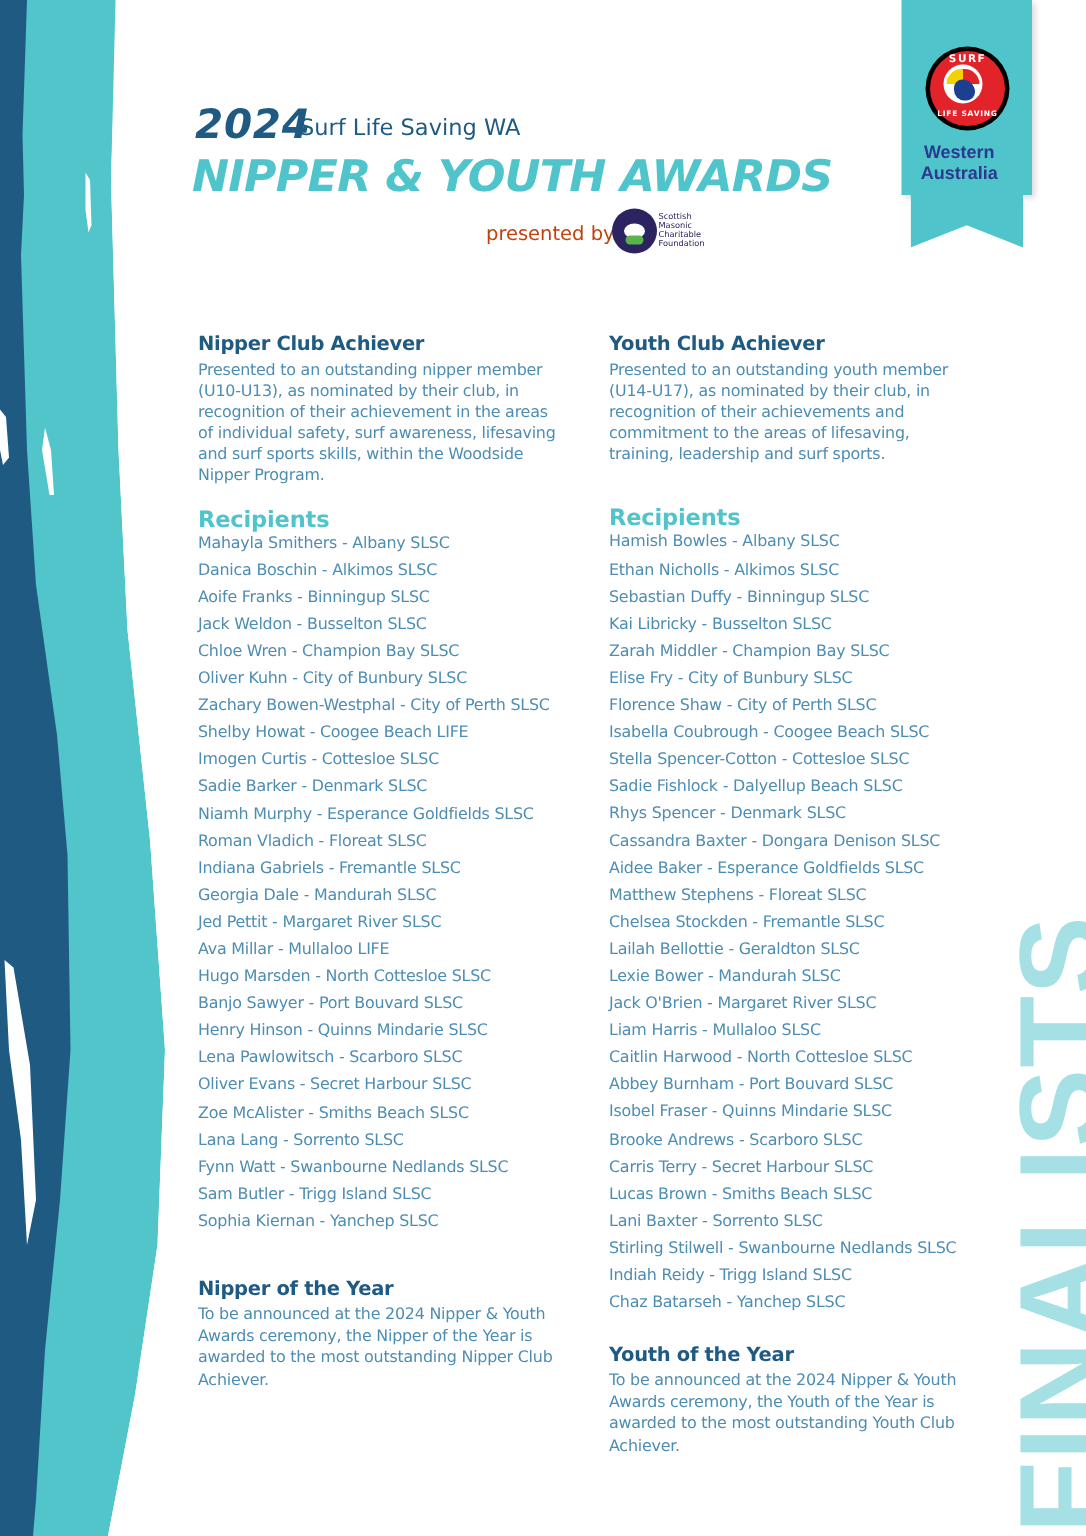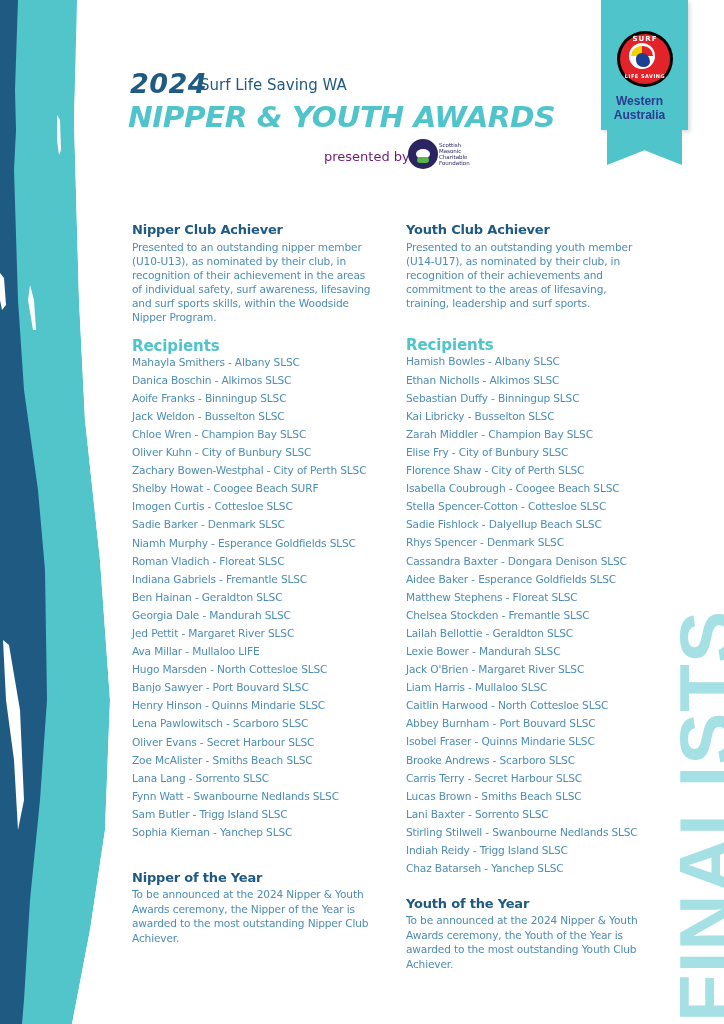--- a/index.html
+++ b/index.html
@@ -6,21 +6,21 @@
     html, body { width: 724px; height: 1024px; background: #ffffff; overflow: hidden; }
     body { position: relative; font-family: "DejaVu Sans", sans-serif; }
 
     .brush { position: absolute; left: 0; top: 0; width: 140px; height: 1024px; }
 
     
     .hdr { position: absolute; left: 130px; top: 64px; width: 360px; height: 120px; }
     .hdr-year { position: absolute; left: 0; top: 4px; font-family: "DejaVu Sans", sans-serif; font-weight: bold; font-style: italic; font-size: 27px; color: #1f5a82; letter-spacing: 0.5px; }
     .hdr-org { position: absolute; left: 70px; top: 12px; font-family: "DejaVu Sans", sans-serif; font-size: 15px; color: #1f5a82; }
     .hdr-title { position: absolute; left: -2px; top: 36px; font-family: "DejaVu Sans", sans-serif; font-weight: bold; font-style: italic; font-size: 29px; color: #4fc4cb; letter-spacing: -0.5px; white-space: nowrap; transform: scaleX(1.02); transform-origin: left; }
-    .hdr-presented { position: absolute; left: 194px; top: 85px; font-size: 13px; color: #701a75; }
+    .hdr-presented { position: absolute; left: 194px; top: 85px; font-size: 13px; color: #c2410c; }
     .sponsor { position: absolute; left: 278px; top: 75px; width: 68px; height: 34px; }
     .sponsor-logo { position: absolute; left: 0; top: 0; width: 30px; height: 30px; border-radius: 50%; background: #2b2461; }
     .sponsor-logo::before { content: ""; position: absolute; left: 8px; top: 10px; width: 14px; height: 10px; background: #ffffff; border-radius: 50%; }
     .sponsor-logo::after { content: ""; position: absolute; left: 9px; top: 18px; width: 12px; height: 6px; background: #5ab44b; border-radius: 3px; }
     .sponsor-text { position: absolute; left: 31px; top: 3px; font-size: 5.5px; line-height: 6px; color: #2b2461; width: 40px; }
 
     
     .ribbon { position: absolute; left: 601px; top: 0; width: 87px; height: 165px; }
     .ribbon-body { position: absolute; left: 0; top: 0; width: 87px; height: 130px; background: #4fc4cb; box-shadow: 2px 2px 4px rgba(0,0,0,0.15); }
     .ribbon-tail { position: absolute; left: 6px; top: 128px; width: 75px; height: 37px; background: #4fc4cb; clip-path: polygon(0 0, 100% 0, 100% 100%, 50% 60%, 0 100%); }
@@ -99,27 +99,26 @@
   <div class="sec-desc" style="width:240px;">Presented to an outstanding nipper member (U10-U13), as nominated by their club, in recognition of their achievement in the areas of individual safety, surf awareness, lifesaving and surf sports skills, within the Woodside Nipper Program.</div>
   <div class="rec-label" style="margin-top:14px;">Recipients</div>
   <ul class="rec-list" id="nipper-list">
       <li class="rec-item">Mahayla Smithers - Albany SLSC</li>
       <li class="rec-item">Danica Boschin - Alkimos SLSC</li>
       <li class="rec-item">Aoife Franks - Binningup SLSC</li>
       <li class="rec-item">Jack Weldon - Busselton SLSC</li>
       <li class="rec-item">Chloe Wren - Champion Bay SLSC</li>
       <li class="rec-item">Oliver Kuhn - City of Bunbury SLSC</li>
       <li class="rec-item">Zachary Bowen-Westphal - City of Perth SLSC</li>
-      <li class="rec-item">Shelby Howat - Coogee Beach SURF</li>
+      <li class="rec-item">Shelby Howat - Coogee Beach LIFE</li>
       <li class="rec-item">Imogen Curtis - Cottesloe  SLSC</li>
       <li class="rec-item">Sadie Barker - Denmark SLSC</li>
       <li class="rec-item">Niamh Murphy - Esperance Goldfields SLSC</li>
       <li class="rec-item">Roman Vladich - Floreat SLSC</li>
       <li class="rec-item">Indiana Gabriels - Fremantle SLSC</li>
-      <li class="rec-item">Ben Hainan - Geraldton SLSC</li>
       <li class="rec-item">Georgia Dale - Mandurah SLSC</li>
       <li class="rec-item">Jed Pettit - Margaret River SLSC</li>
       <li class="rec-item">Ava Millar - Mullaloo LIFE</li>
       <li class="rec-item">Hugo Marsden - North Cottesloe SLSC</li>
       <li class="rec-item">Banjo Sawyer - Port Bouvard SLSC</li>
       <li class="rec-item">Henry Hinson - Quinns Mindarie SLSC</li>
       <li class="rec-item">Lena Pawlowitsch - Scarboro SLSC</li>
       <li class="rec-item">Oliver Evans - Secret Harbour SLSC</li>
       <li class="rec-item">Zoe McAlister - Smiths Beach SLSC</li>
       <li class="rec-item">Lana Lang - Sorrento SLSC</li>

